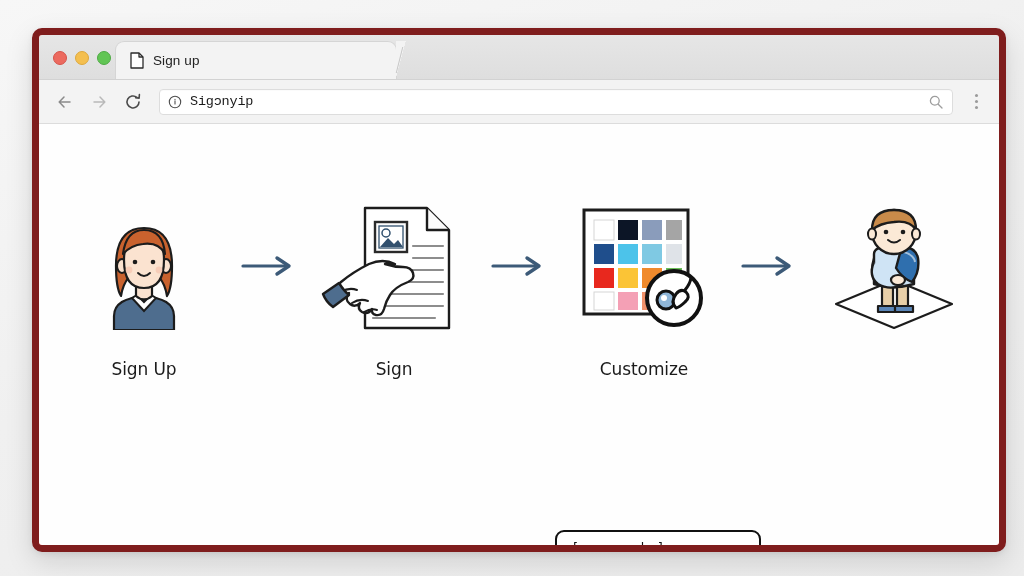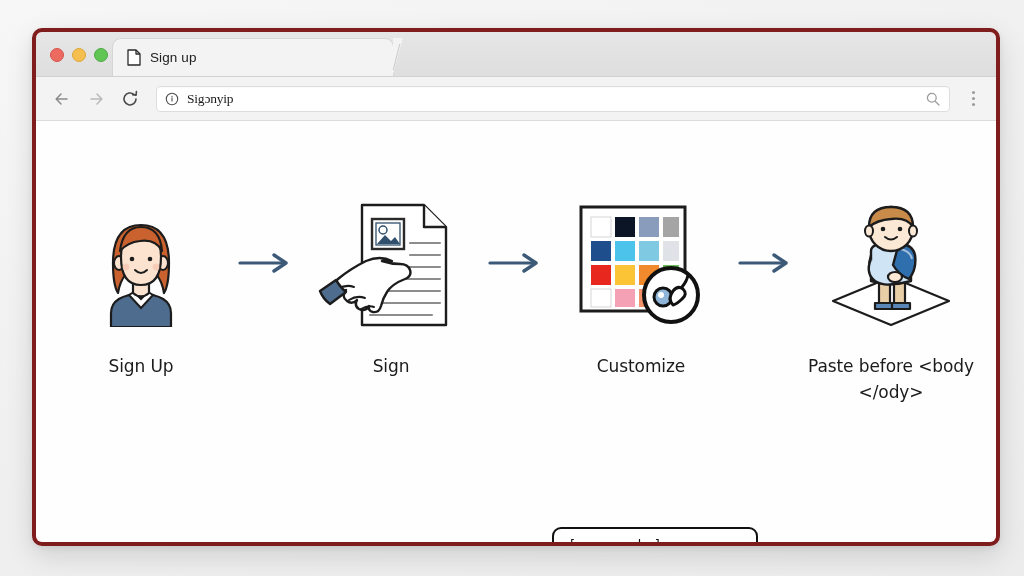--- a/index.html
+++ b/index.html
@@ -25,21 +25,21 @@
   .browser-window {
     position: absolute;
     left: 32px;
     top: 28px;
     width: 960px;
     height: 510px;
     background: #ef4444;
     border-radius: 10px;
     box-shadow: 0 10px 28px rgba(0,0,0,0.13), 0 2px 6px rgba(0,0,0,0.07);
     overflow: hidden;
-    border: 4px solid #7f1d1d;
+    border: 7px solid #7f1d1d;
   }
 
   
   .tab-strip {
     position: relative;
     height: 44px;
     background: linear-gradient(180deg, #e6e6e6 0%, #dedede 100%);
     border-bottom: 1px solid #d2d2d2;
   }
   .traffic-lights {
@@ -140,21 +140,21 @@
     box-shadow: inset 0 1px 1px rgba(0,0,0,0.02);
   }
   .url-info-icon { flex: none; margin-right: 8px; display:flex; }
   .url-text {
     flex: 1;
     font-size: 13.5px;
     color: #1a1a1a;
     letter-spacing: -0.2px;
     white-space: nowrap;
     overflow: hidden;
-    font-family: Liberation Serif, serif;
+    font-family: Liberation Mono, monospace;
   }
   .url-search-icon { flex: none; margin-left: 6px; display:flex; }
   .kebab {
     width: 18px;
     height: 24px;
     display: flex;
     flex-direction: column;
     align-items: center;
     justify-content: center;
     gap: 3px;
@@ -456,21 +456,20 @@
 
             <ellipse cx="46" cy="28" rx="4" ry="5.5" fill="#fbe9d6" stroke="#1c1c1c" stroke-width="2"></ellipse>
             <ellipse cx="90" cy="28" rx="4" ry="5.5" fill="#fbe9d6" stroke="#1c1c1c" stroke-width="2"></ellipse>
 
             <circle cx="60" cy="26" r="2.3" fill="#1c1c1c"></circle>
             <circle cx="77" cy="26" r="2.3" fill="#1c1c1c"></circle>
 
             <path d="M62 34 q6 5 12 0" fill="none" stroke="#1c1c1c" stroke-width="2" stroke-linecap="round"></path>
           </svg>
         </div>
-        <div class="step-label">Paste before &lt;body &lt;/ody&gt;</div>
       </div>
 
     </div>
 
     <div class="code-box">
       <div class="code-line first">[ copy code ]</div>
 
     </div>
 
   </div>

